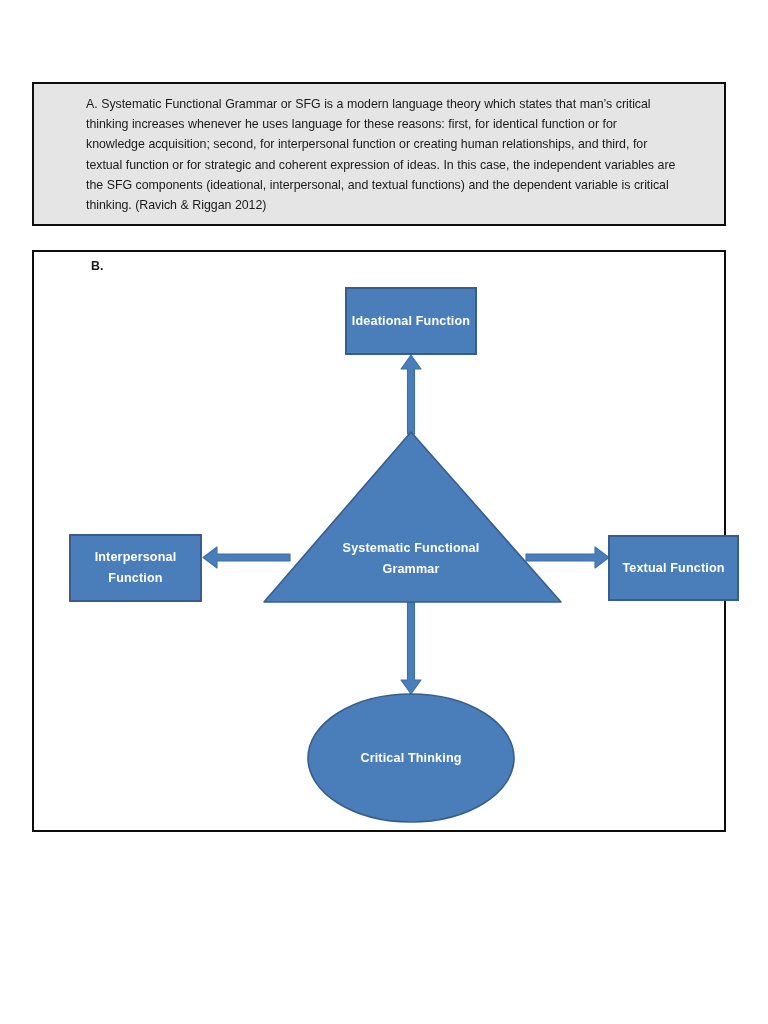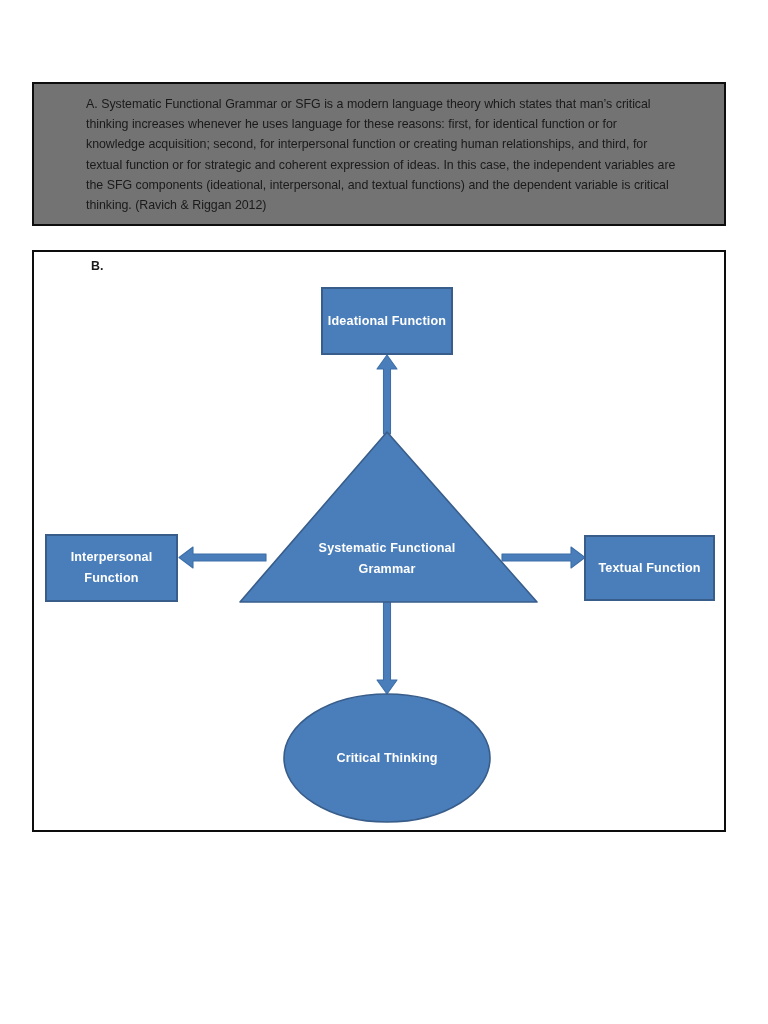--- a/index.html
+++ b/index.html
@@ -27,21 +27,21 @@
 
   
   .panel-a {
     position: absolute;
     left: 32px;
     top: 82px;
     width: 694px;
     height: 144px;
     border: 2.5px solid #0d0d0d;
     box-sizing: border-box;
-    background: #737373;
+    background: #e5e5e5;
   }
   .panel-a-text {
     position: absolute;
     left: 52px;
     top: 10px;
     width: 592px;
     font-size: 12.4px;
     line-height: 20.2px;
     color: #1a1a1a;
     text-align: left;
@@ -69,20 +69,21 @@
     color: #1a1a1a;
   }
 
   
   .diagram {
     position: absolute;
     left: 0;
     top: 0;
     width: 690px;
     height: 578px;
+    padding-left: 24px;
   }
   .diagram svg {
     display: block;
   }
 
   
   .shape-label {
     fill: #ffffff;
     font-family: "Liberation Sans", "DejaVu Sans", sans-serif;
     font-size: 12.6px;

